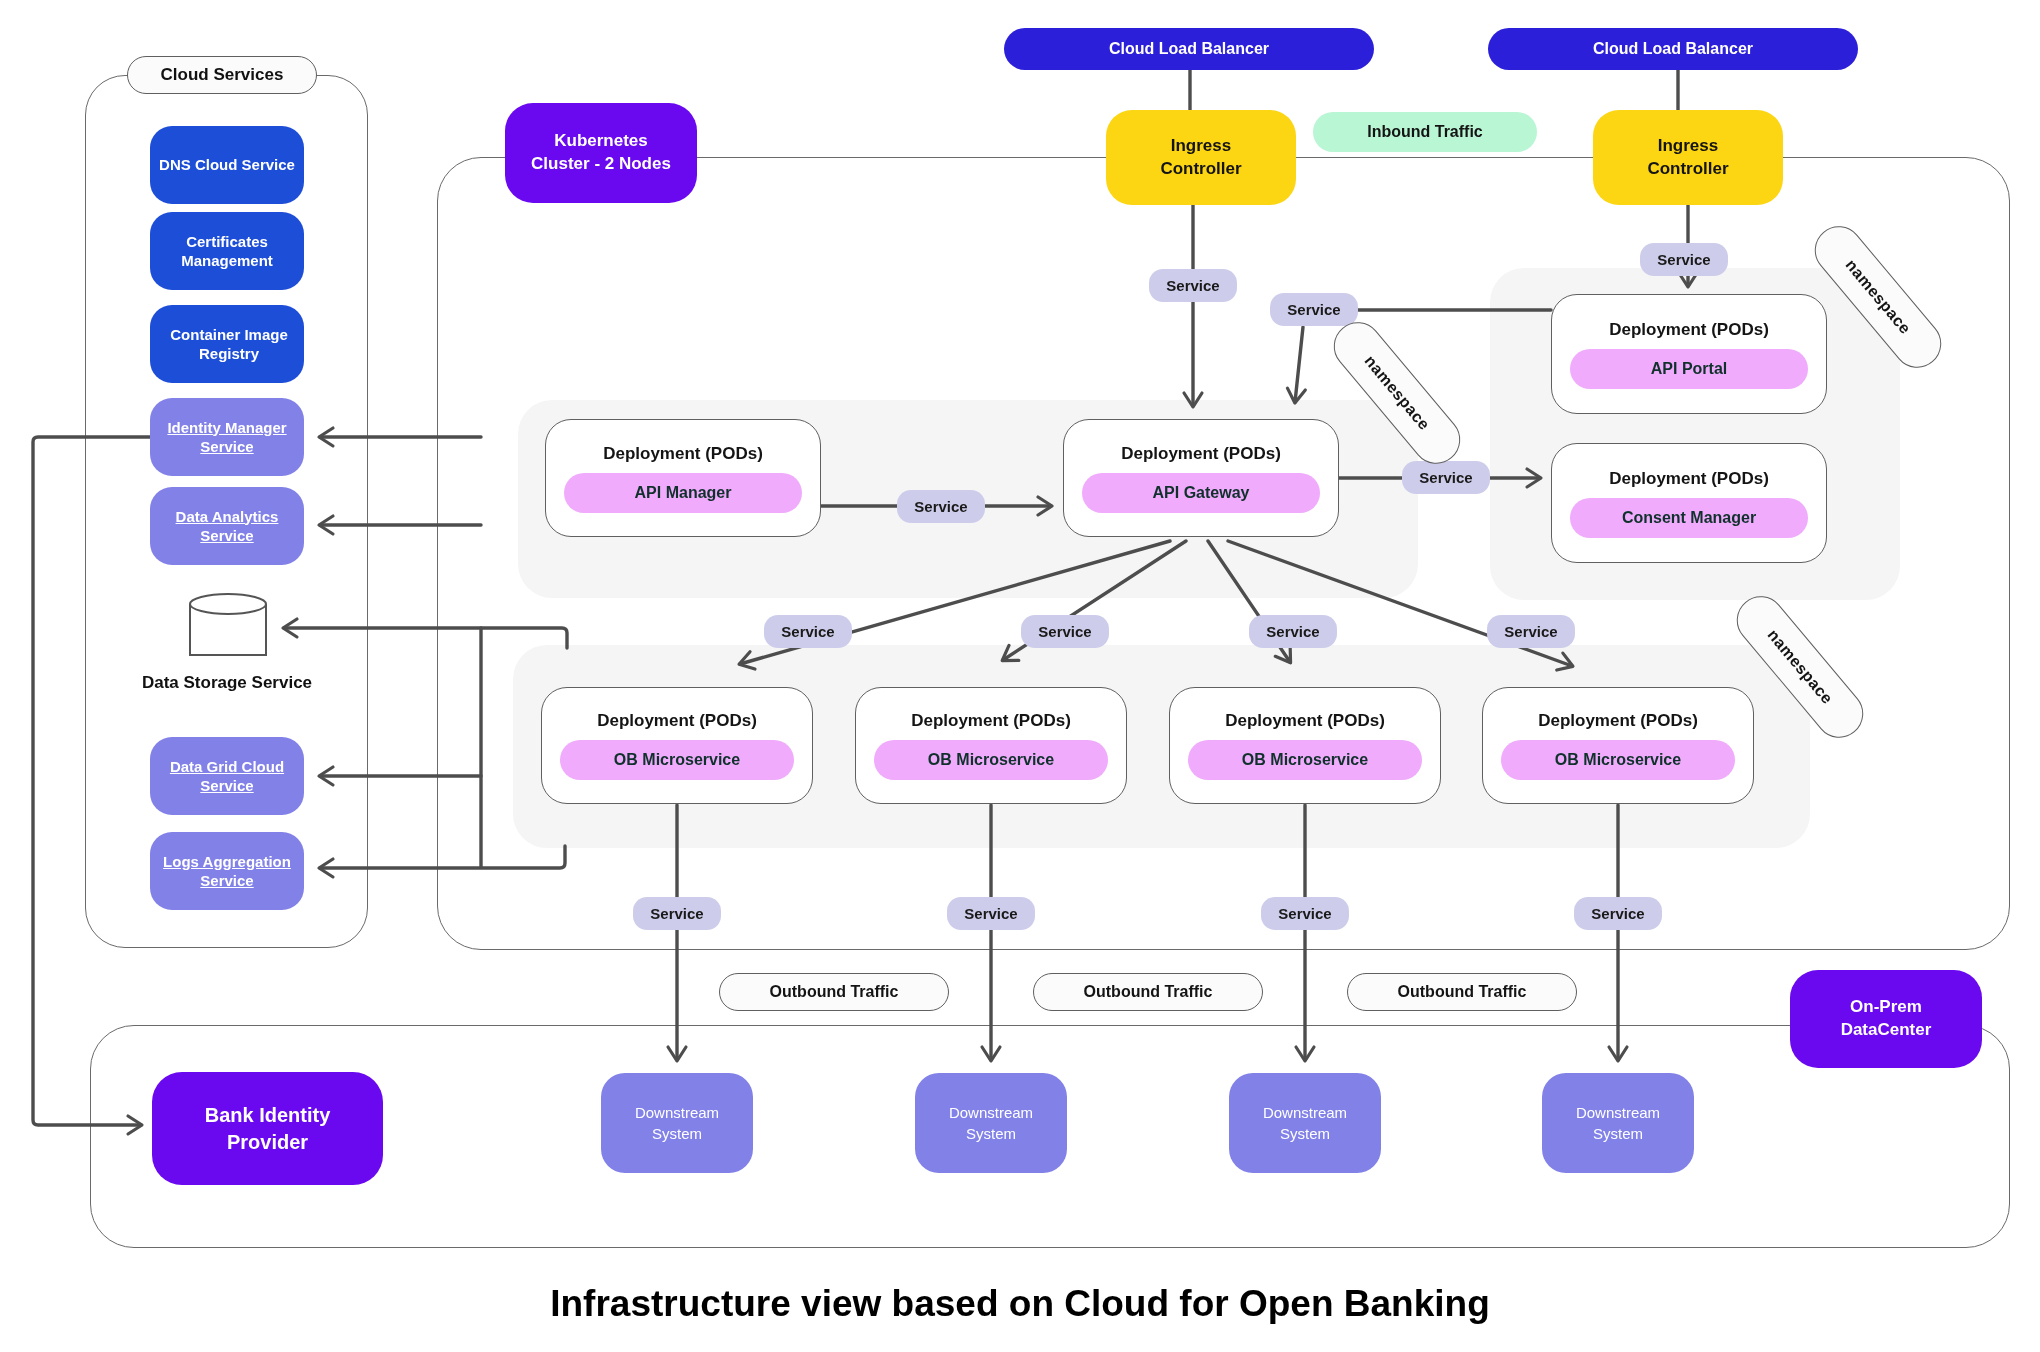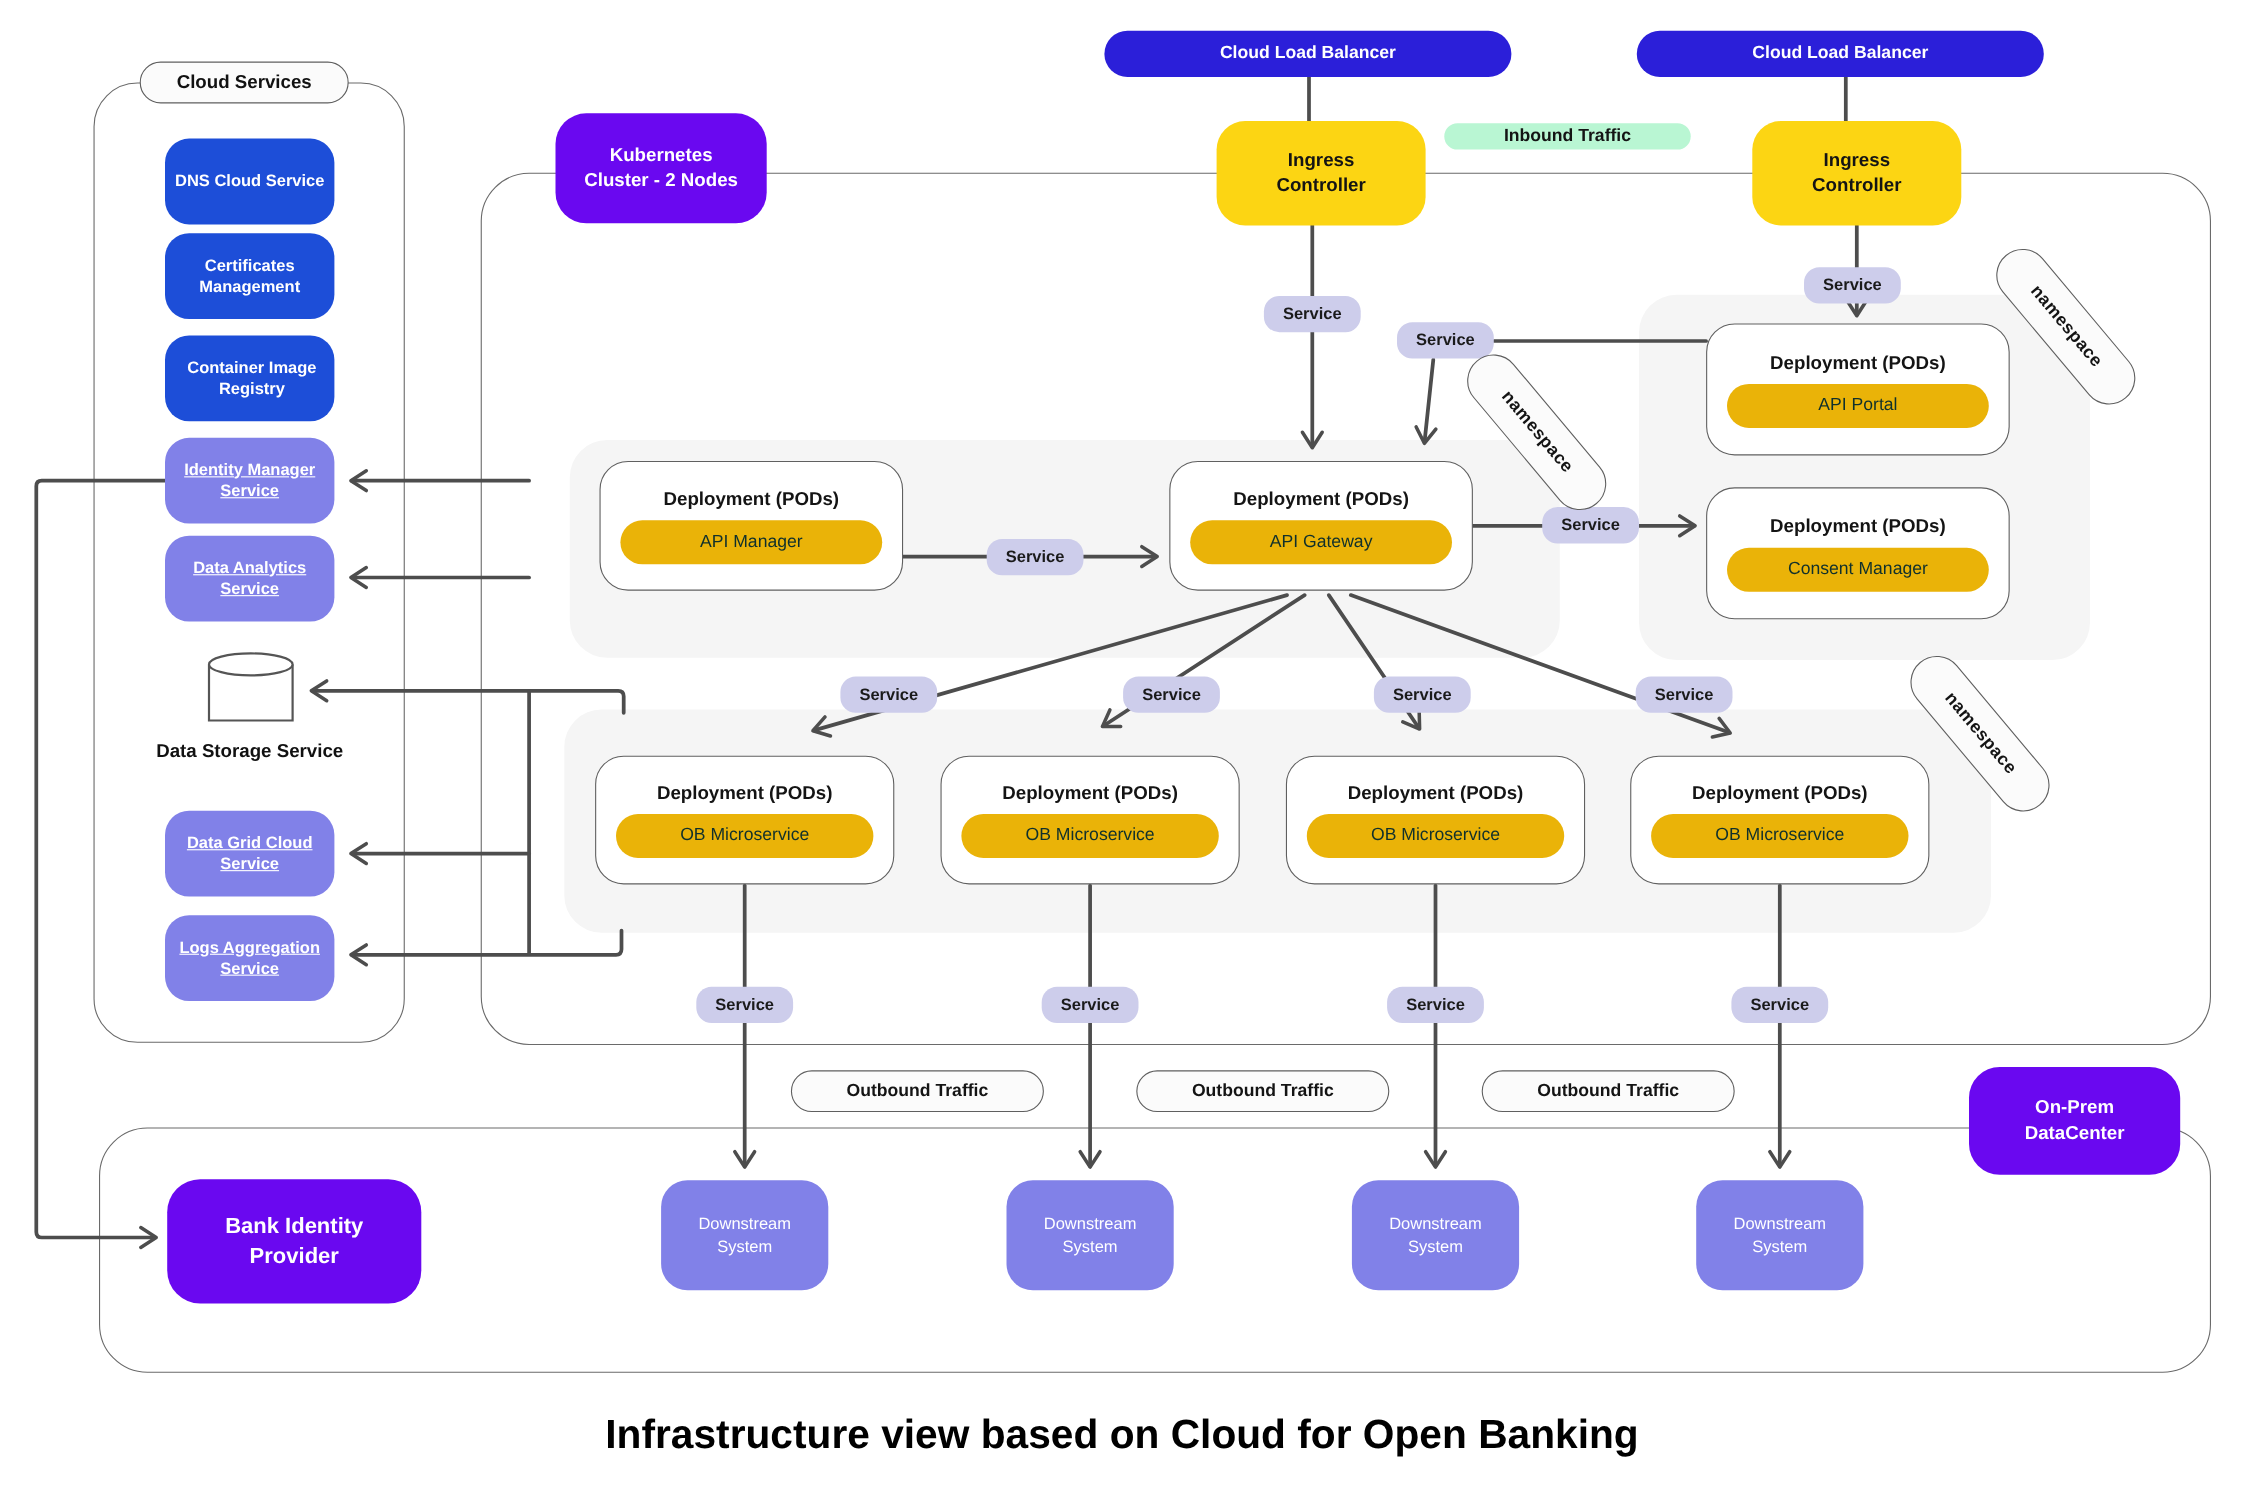--- a/index.html
+++ b/index.html
@@ -20,21 +20,21 @@
   .orange{background:#1d4ed8;}
   .peri{background:#8181e8;text-decoration:underline;}
   .title-pill{background:#fbfbfb;border:1.6px solid #5f5f5f;border-radius:20px;font-weight:700;font-size:17px;color:#111;}
   .badge{background:#6a08f0;border-radius:28px;color:#fff;font-weight:700;font-size:17px;line-height:1.35;}
   .clb{background:#2b1fd9;border-radius:21px;color:#fff;font-weight:700;font-size:16px;}
   .ingress{background:#fcd513;border-radius:26px;color:#141414;font-weight:700;font-size:17px;line-height:1.35;}
   .inbound{background:#b9f6d3;border-radius:20px;color:#141414;font-weight:700;font-size:16px;}
   .svc{background:#cdcdeb;border-radius:14px;color:#1a1a1a;font-weight:700;font-size:15px;width:88px;height:33px;}
   .deploy{background:#ffffff;border:1.5px solid #606060;border-radius:26px;flex-direction:column;gap:9px;padding:10px 18px;}
   .deploy-title{font-weight:700;font-size:17px;color:#141414;}
-  .pod-pill{background:#eab308;border-radius:20px;width:100%;height:40px;display:flex;align-items:center;justify-content:center;font-weight:400;font-size:16px;color:#10302c;}
+  .pod-pill{background:#f0abfc;border-radius:20px;width:100%;height:40px;display:flex;align-items:center;justify-content:center;font-weight:700;font-size:16px;color:#10302c;}
   .ns-pill{background:#fbfbfb;border:1.5px solid #5f5f5f;border-radius:26px;width:170px;height:48px;font-weight:700;font-size:16px;color:#141414;letter-spacing:.5px;}
   .outbound{background:#fbfbfb;border:1.6px solid #5f5f5f;border-radius:19px;font-weight:700;font-size:16px;color:#141414;width:230px;height:38px;}
   .downstream{background:#8181e8;border-radius:24px;color:#fff;font-weight:400;font-size:15px;line-height:1.4;width:152px;height:100px;}
   .bip{background:#6a08f0;border-radius:30px;color:#fff;font-weight:700;font-size:20px;line-height:1.35;width:231px;height:113px;padding:0 52px;}
   .storage-label{font-weight:700;font-size:17px;color:#111;}
   .main-title{width:100%;text-align:center;font-weight:800;font-size:37px;color:#000;z-index:10;}
 </style>
 </head>
 <body>
 
@@ -126,21 +126,21 @@
   <div class="abs node side-box peri" style="left:150px;top:832px;height:78px;">
     <span>Logs Aggregation Service</span>
   </div>
 
   <div class="abs node clb" style="left:1004px;top:28px;width:370px;height:42px;">
     <span>Cloud Load Balancer</span>
   </div>
   <div class="abs node clb" style="left:1488px;top:28px;width:370px;height:42px;">
     <span>Cloud Load Balancer</span>
   </div>
-  <div class="abs node inbound" style="left:1313px;top:112px;width:224px;height:24px;">
+  <div class="abs node inbound" style="left:1313px;top:112px;width:224px;height:40px;">
     <span>Inbound Traffic</span>
   </div>
   <div class="abs node ingress" style="left:1106px;top:110px;width:190px;height:95px;">
     <span style="display:block;width:110px;">Ingress Controller</span>
   </div>
   <div class="abs node ingress" style="left:1593px;top:110px;width:190px;height:95px;">
     <span style="display:block;width:110px;">Ingress Controller</span>
   </div>
 
   <div class="abs node badge" style="left:505px;top:103px;width:192px;height:100px;">

